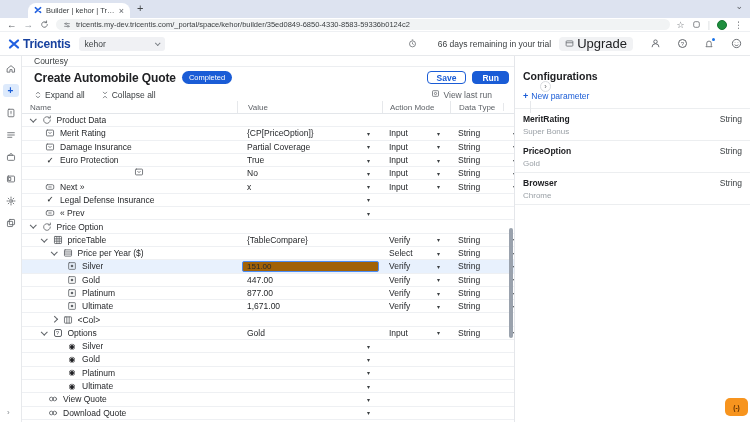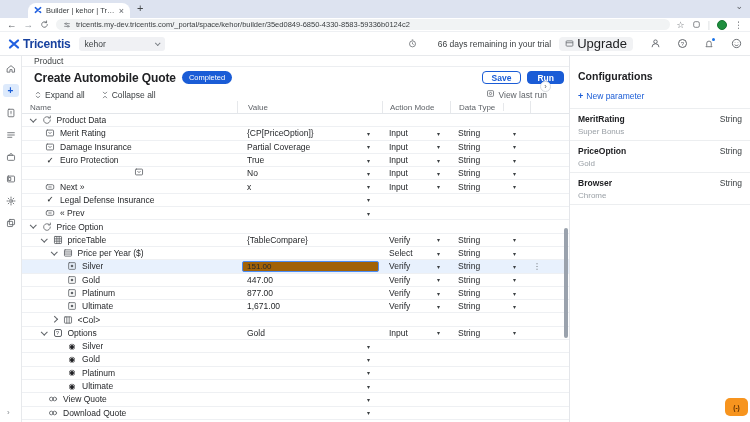--- a/index.html
+++ b/index.html
@@ -104,21 +104,21 @@
   .cact{padding-left:7px}
   .cact .caret{margin-right:10px}
   .ctype{padding-left:8px}
   .ctype .caret{margin-right:14px}
   .cmenu .kb{font-size:8px;color:#5f6368;margin-left:3px;letter-spacing:0}
   .scrollthumb{position:absolute;right:1px;top:172px;width:4px;height:110px;background:#9aa2ad;border-radius:2px}
 
   .pcollapse{position:absolute;left:540px;top:81px;width:11px;height:11px;border-radius:50%;border:1px solid #d8dbdf;
              background:#fff;color:#5f6368;font-size:7.5px;line-height:8px;text-align:center;z-index:4;padding:0;font-family:inherit}
 
-  .cfg{width:181px;border-left:1px solid #e4e6ea;flex:none;background:#fff}
+  .cfg{width:236px;border-left:1px solid #e4e6ea;flex:none;background:#fff}
   .cfgtitle{margin:14px 8px 0 8px;font-size:10.5px;font-weight:bold;color:#202124}
   .newparam{margin:9px 8px 7px 8px;font-size:8.5px;color:var(--accent);display:flex;align-items:center;gap:3px}
   .newparam .plus{font-weight:bold;font-size:9px}
   .cfgrow{border-top:1px solid #eceef0;padding:5px 8px 4px 8px}
   .cfgrow:last-child{border-bottom:1px solid #eceef0}
   .cfgr1{display:flex;justify-content:space-between;align-items:center}
   .pname{font-size:8.5px;font-weight:bold;color:#202124}
   .ptype{font-size:8.5px;color:#3c4043}
   .pval{font-size:8px;color:#9aa0a6;margin-top:3px}
 
@@ -292,21 +292,21 @@
                 <rect x="8" y="3.5" width="12.5" height="12.5" rx="1.5"></rect>
                 <rect x="3.5" y="8" width="12.5" height="12.5" rx="1.5"></rect>
               </svg>
             </span>
           </div>
         </div>
       <span class="sbexp">›</span>
     </aside>
 
     <main class="main">
-      <div class="crumb">Product</div>
+      <div class="crumb">Courtesy</div>
 
       <div class="titlerow">
         <span class="ptitle">Create Automobile Quote</span>
         <span class="badge">Completed</span>
         <span class="spacer"></span>
         <button class="btn save">Save</button>
         <button class="btn run">Run</button>
       </div>
 
       <div class="toolbar">

